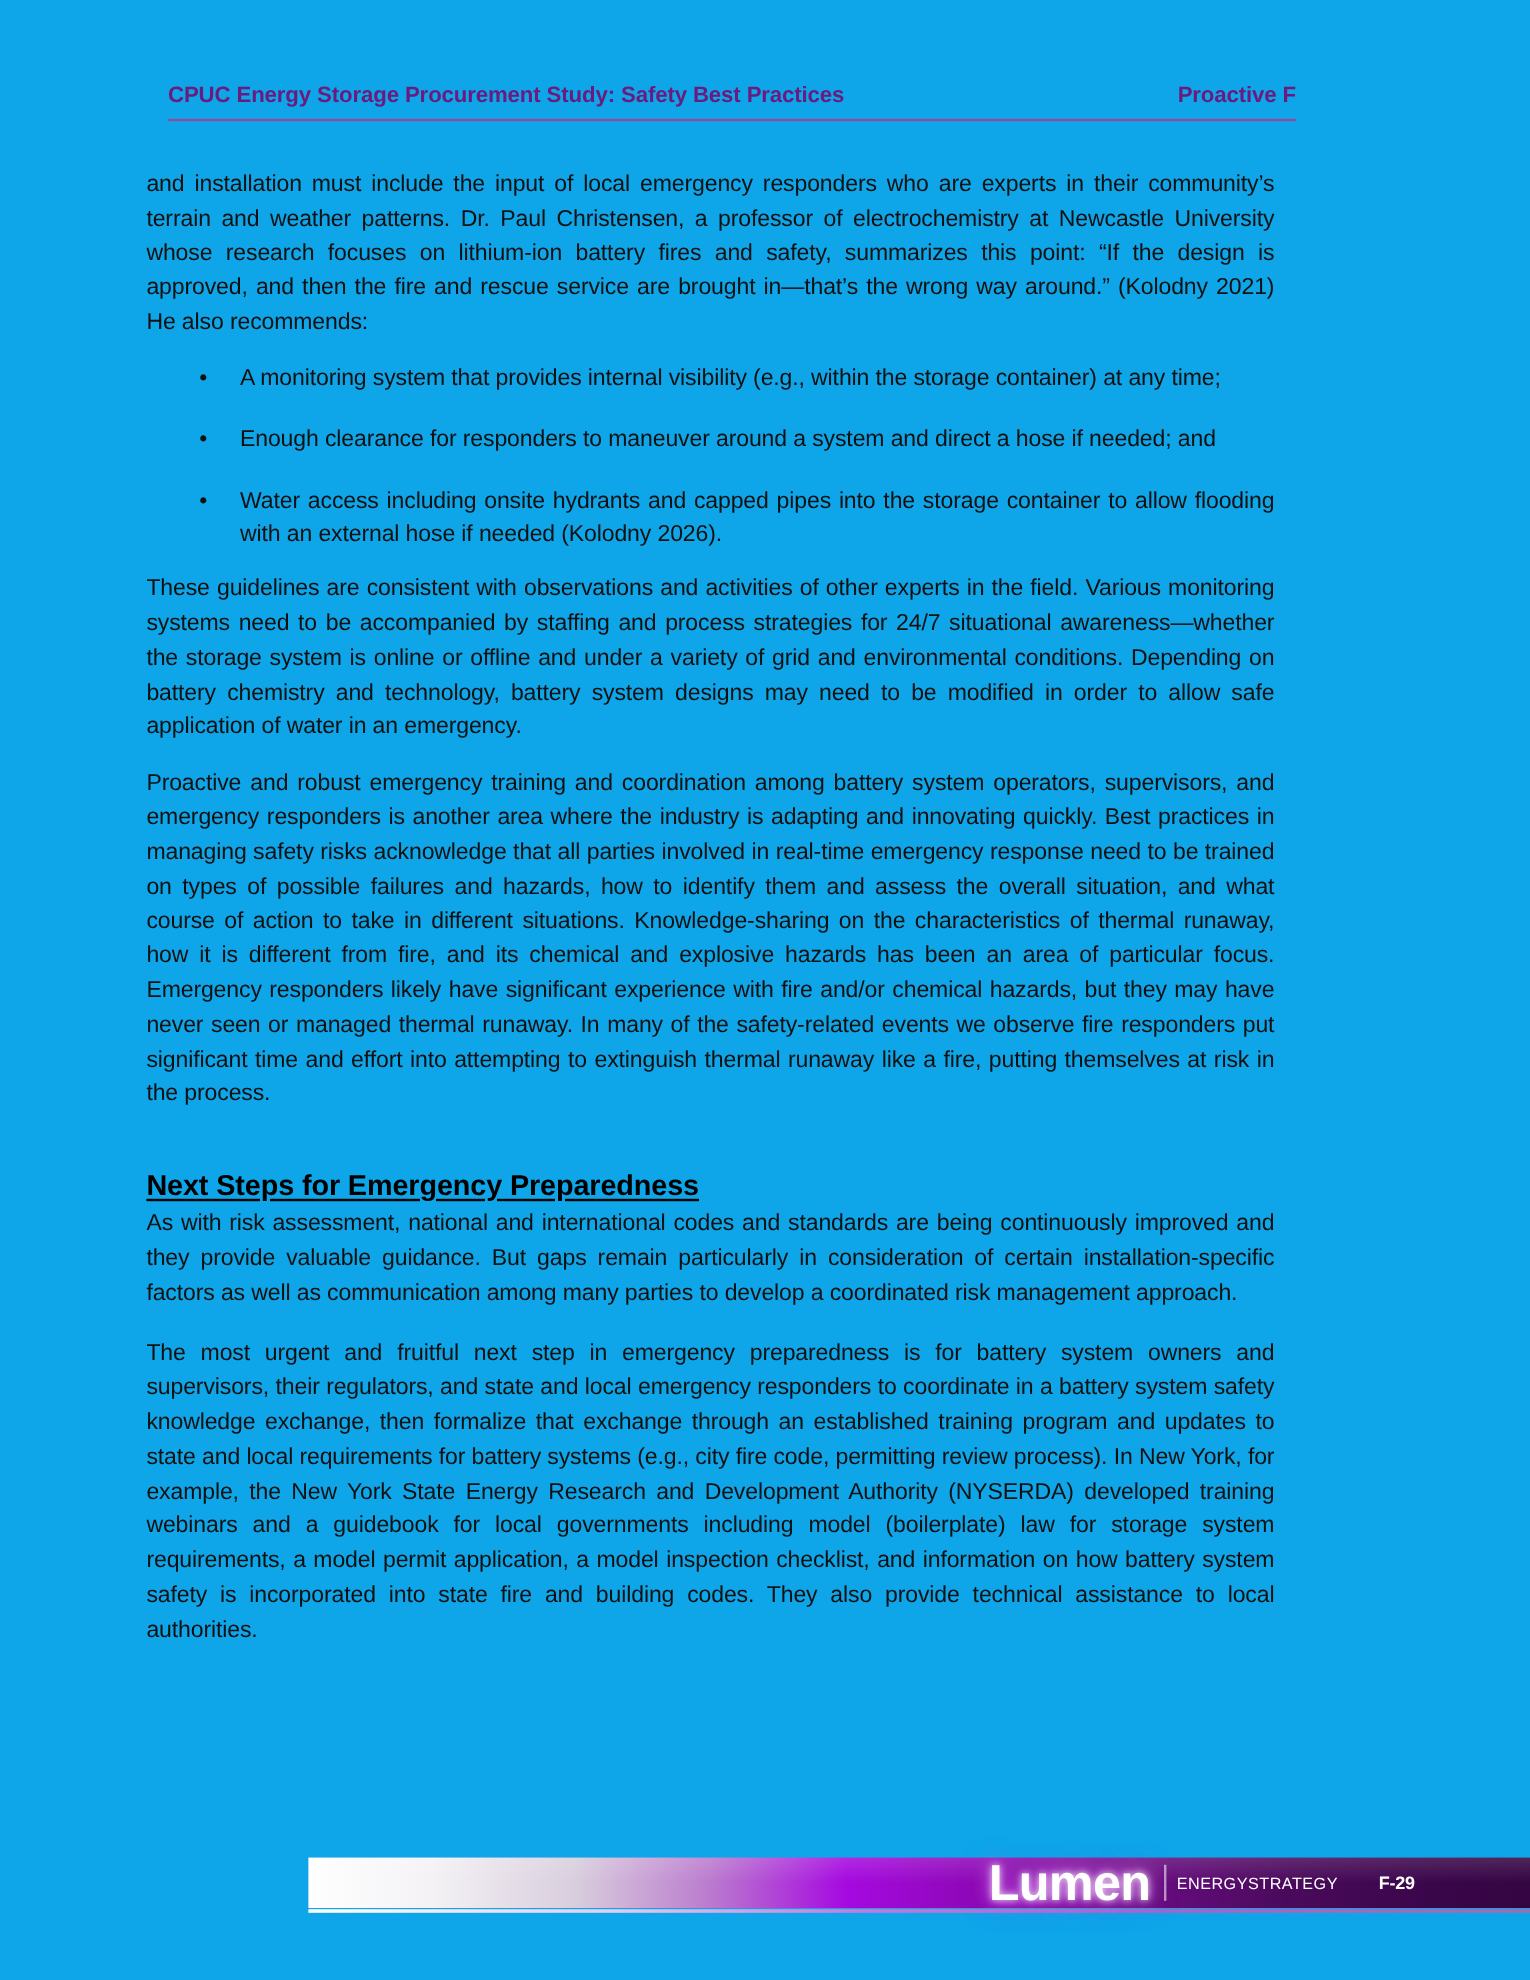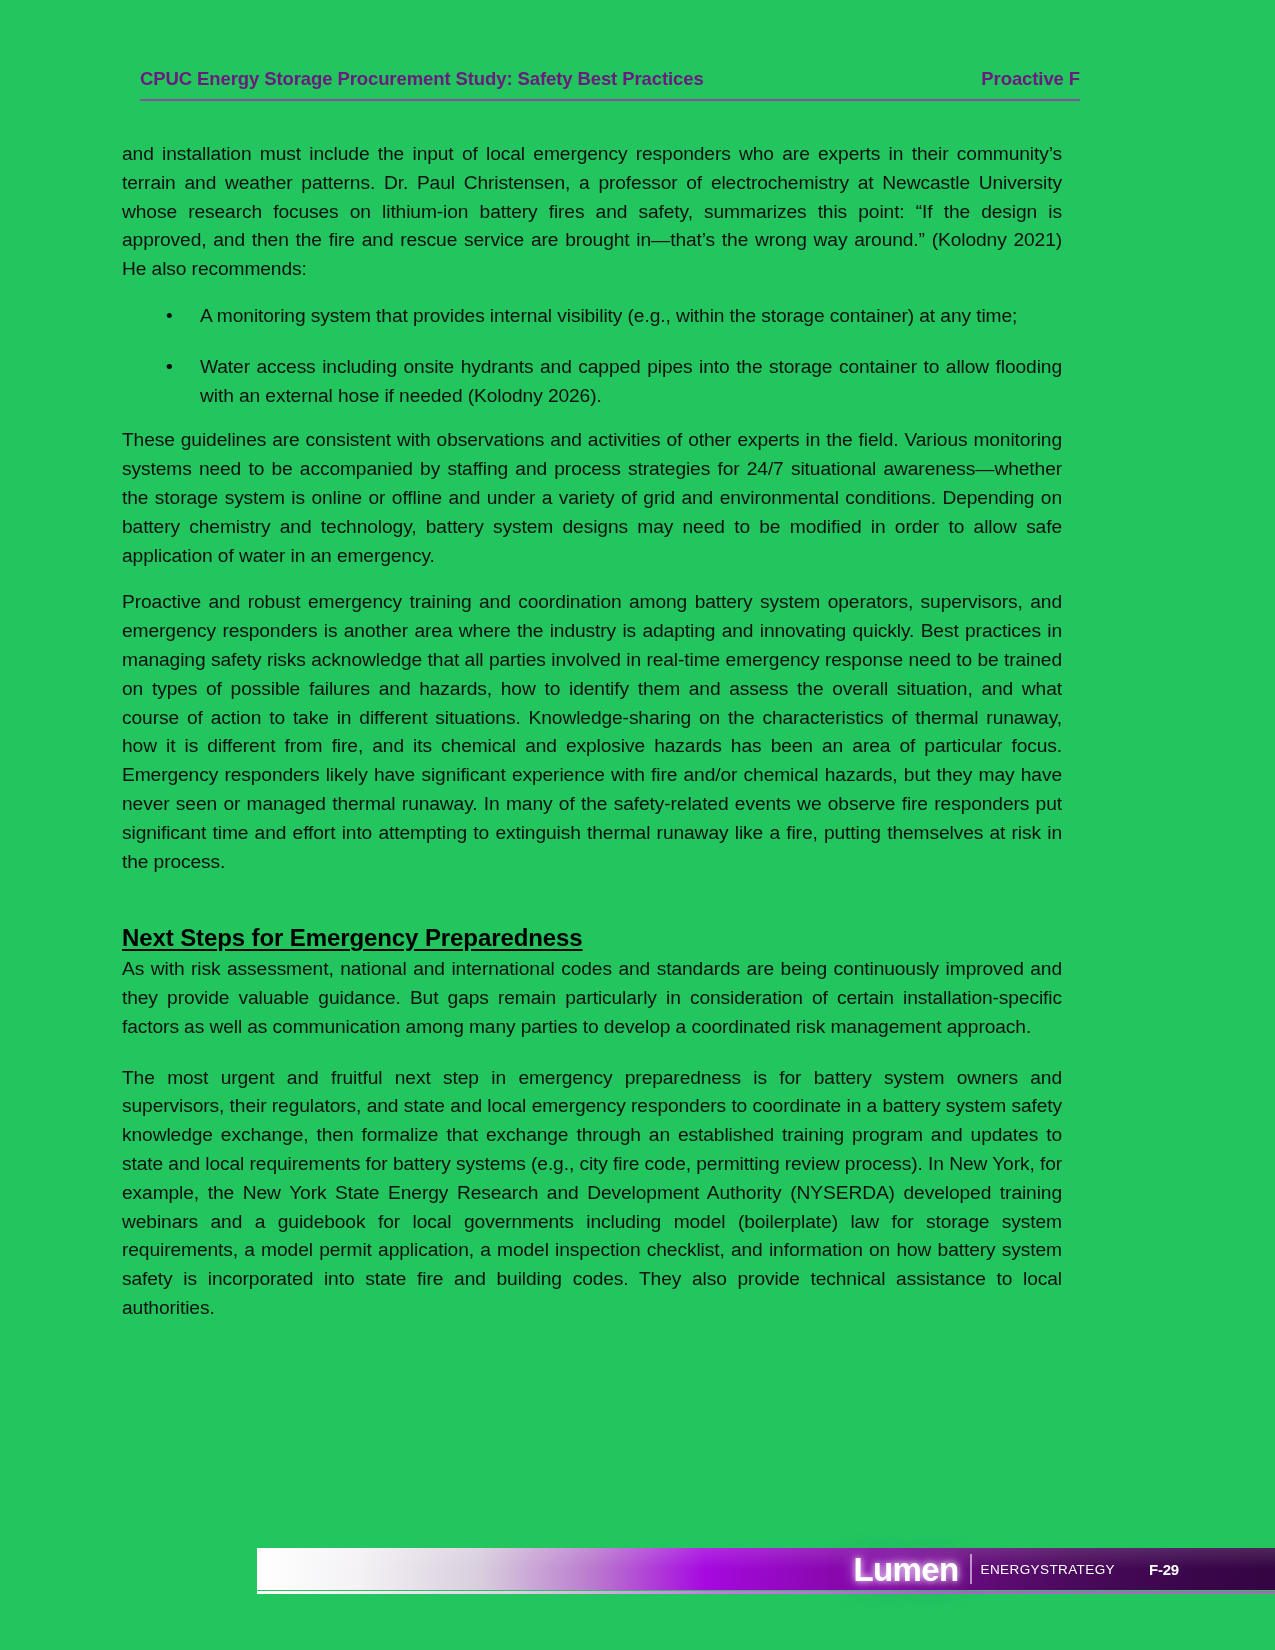--- a/index.html
+++ b/index.html
@@ -11,21 +11,21 @@
   }
   body {
     font-family: "Liberation Sans", sans-serif;
     color: #000000;
   }
 
   .page {
     position: relative;
     width: 1275px;
     height: 1650px;
-    background: #22c55e;
+    background: #0ea5e9;
     overflow: hidden;
   }
 
   
   .doc-header {
     position: absolute;
     left: 140px;
     top: 68px;
     width: 940px;
     display: flex;
@@ -150,21 +150,21 @@
 
   .logo-group {
     display: flex;
     align-items: center;
     margin-right: 34px;
     position: relative;
     z-index: 2;
   }
   .logo-word {
     color: #ffffff;
-    font-size: 33px;
+    font-size: 42px;
     font-weight: bold;
     letter-spacing: -0.6px;
     line-height: 1;
     text-shadow:
       0 0 6px rgba(255,255,255,0.85),
       0 0 14px rgba(236,170,255,0.75),
       0 0 24px rgba(200,80,240,0.55);
   }
   .logo-rule {
     width: 2px;
@@ -205,20 +205,21 @@
 
     <p class="body">and installation must include the input of local emergency responders who are experts in their community’s terrain and weather patterns. Dr. Paul Christensen, a professor of electrochemistry at Newcastle University whose research focuses on lithium-ion battery fires and safety, summarizes this point: “If the design is approved, and then the fire and rescue service are brought in—that’s the wrong way around.” (Kolodny 2021) He also recommends:</p>
 
     <ul class="bullets">
       <li>
         <span class="bullet-mark">•</span>
         <span>A monitoring system that provides internal visibility (e.g., within the storage container) at any time;</span>
       </li>
       <li>
         <span class="bullet-mark">•</span>
+        <span>Enough clearance for responders to maneuver around a system and direct a hose if needed; and</span>
       </li>
       <li>
         <span class="bullet-mark">•</span>
         <span>Water access including onsite hydrants and capped pipes into the storage container to allow flooding with an external hose if needed (Kolodny 2026).</span>
       </li>
     </ul>
 
     <p class="body">These guidelines are consistent with observations and activities of other experts in the field. Various monitoring systems need to be accompanied by staffing and process strategies for 24/7 situational awareness—whether the storage system is online or offline and under a variety of grid and environmental conditions. Depending on battery chemistry and technology, battery system designs may need to be modified in order to allow safe application of water in an emergency.</p>
 
     <p class="body">

